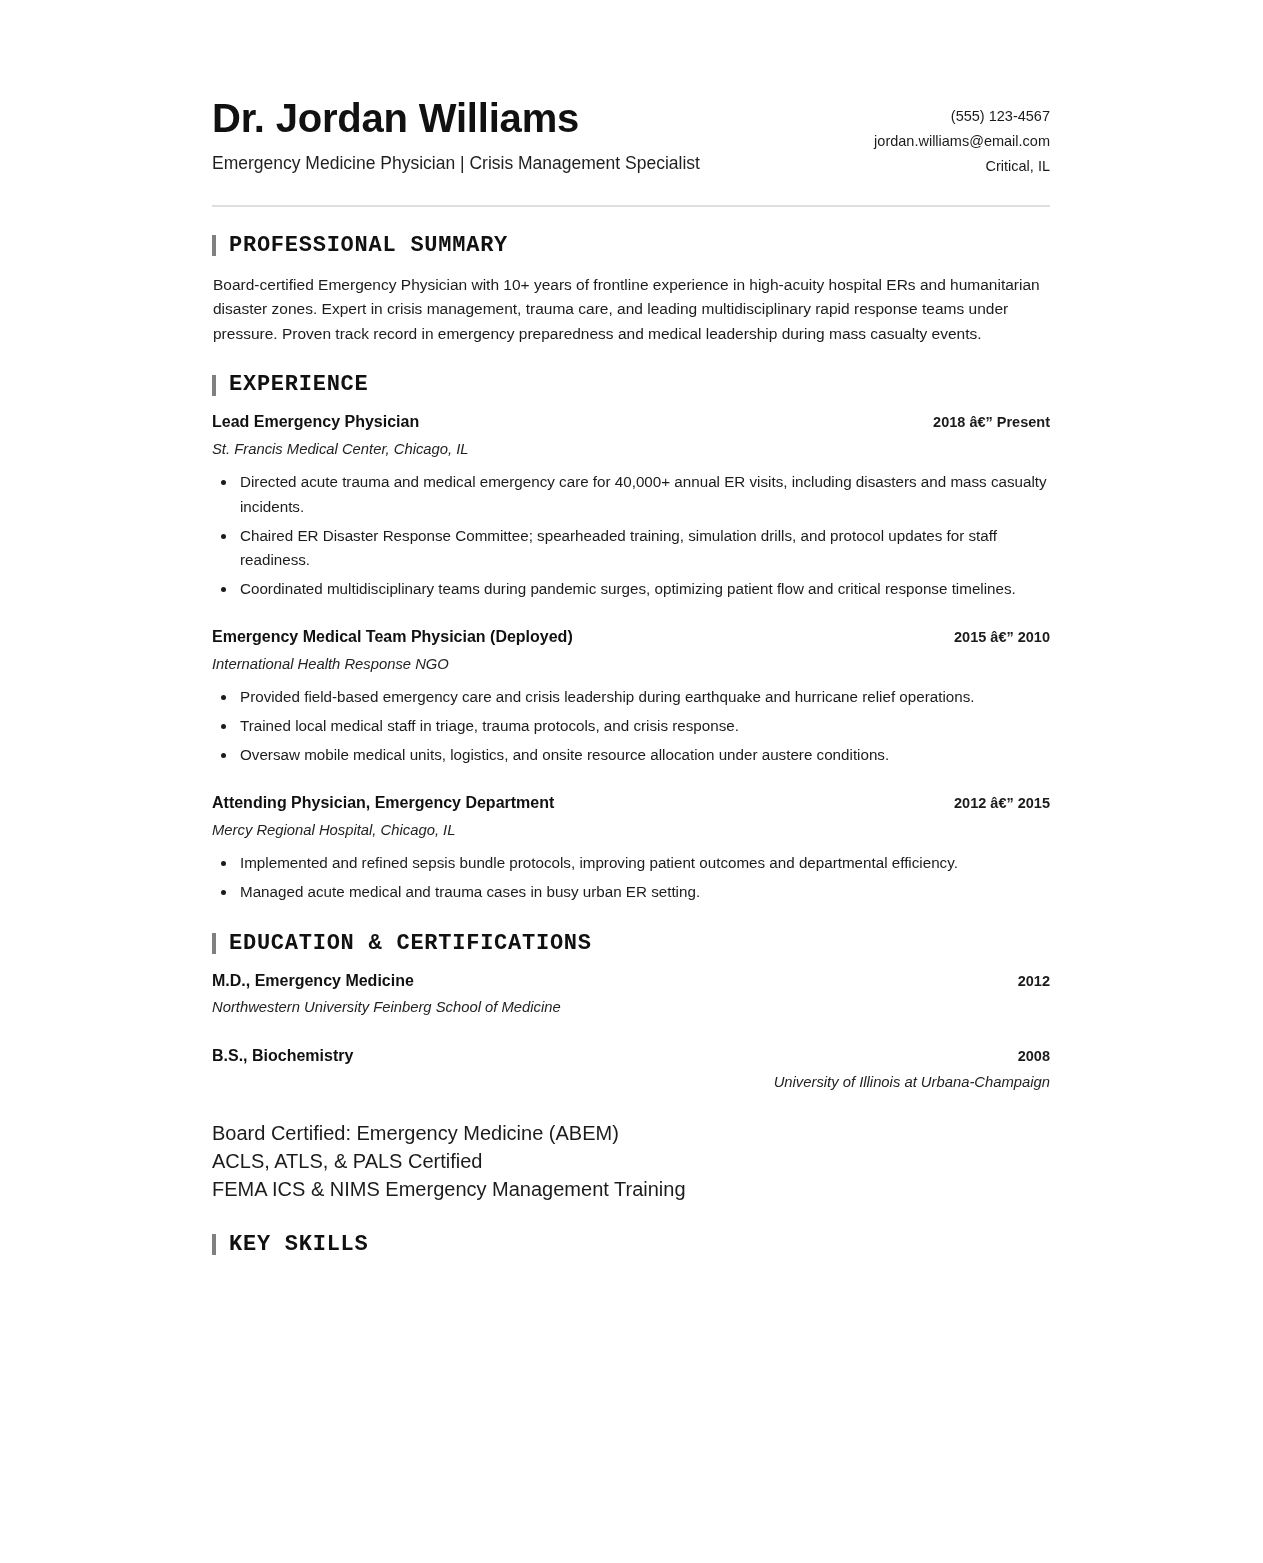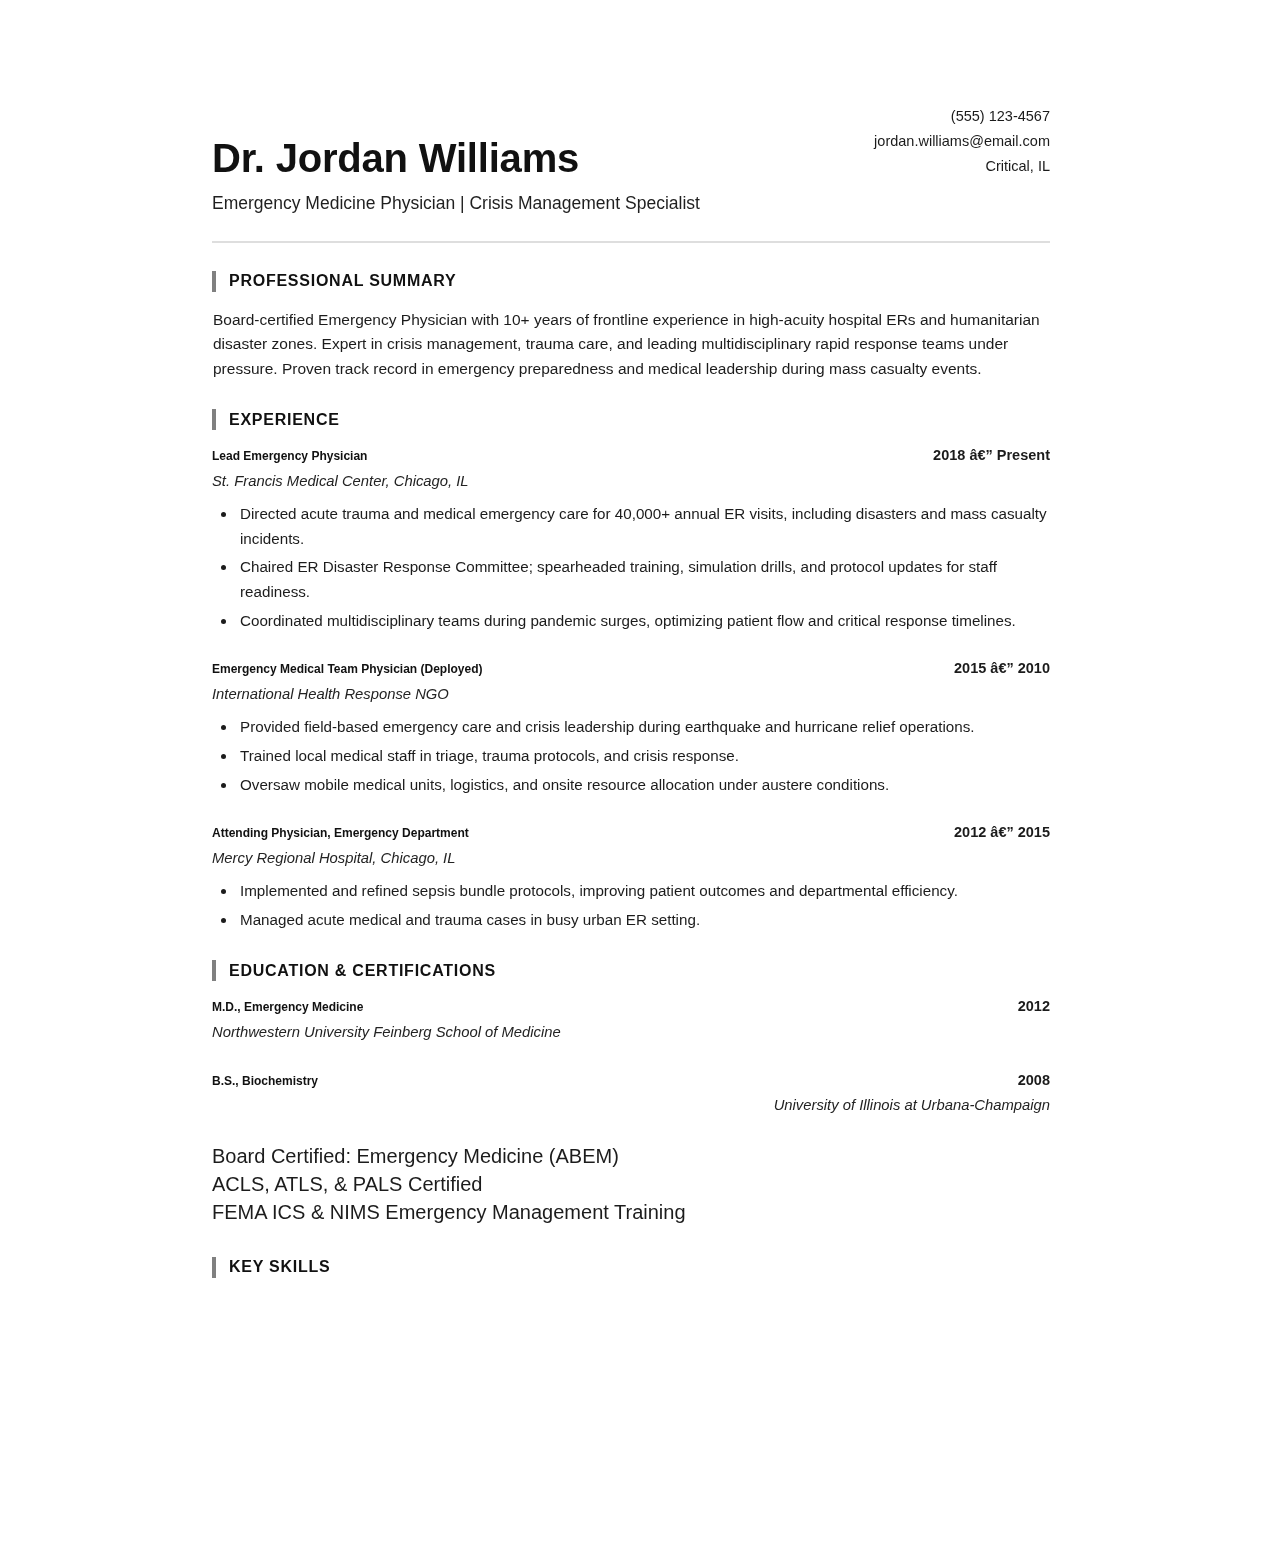--- a/index.html
+++ b/index.html
@@ -33,21 +33,21 @@
     overflow: hidden;
   }
 
   
   .header {
     display: flex;
     justify-content: space-between;
     align-items: flex-start;
     padding-top: 96px;
   }
-  .header-left { flex: 1 1 auto; min-width: 0; margin-top: 40px; }
+  .header-left { flex: 1 1 auto; min-width: 0; }
   .name {
     font-size: 40px;
     font-weight: 700;
     letter-spacing: -0.2px;
     line-height: 1.12;
     color: #111111;
     margin: 0;
     white-space: nowrap;
   }
   .title-line {
@@ -85,26 +85,27 @@
     gap: 13px;
     margin-bottom: 16px;
   }
   .accent-bar {
     width: 4px;
     height: 21px;
     background: #808080;
     flex: 0 0 auto;
   }
   .section-title {
-    font-size: 16px;
+    font-size: 22px;
     font-weight: 700;
     letter-spacing: 0.75px;
     text-transform: uppercase;
     color: #111111;
     line-height: 1;
+    font-family: Liberation Mono, monospace;
   }
 
   .summary-text {
     font-size: 15.5px;
     line-height: 1.58;
     color: #1c1c1c;
     margin: 0;
     padding-left: 1px;
     max-width: 836px;
   }
@@ -114,21 +115,21 @@
   .entry + .entry { margin-top: 26px; }
   .edu-entry + .edu-entry { margin-top: 28px; text-align: right; }
 
   .entry-top {
     display: flex;
     justify-content: space-between;
     align-items: baseline;
     gap: 20px;
   }
   .entry-role {
-    font-size: 12px;
+    font-size: 16px;
     font-weight: 700;
     color: #111111;
     line-height: 1.3;
   }
   .entry-dates {
     font-size: 14.5px;
     font-weight: 700;
     color: #1b1b1b;
     white-space: nowrap;
     line-height: 1.3;

